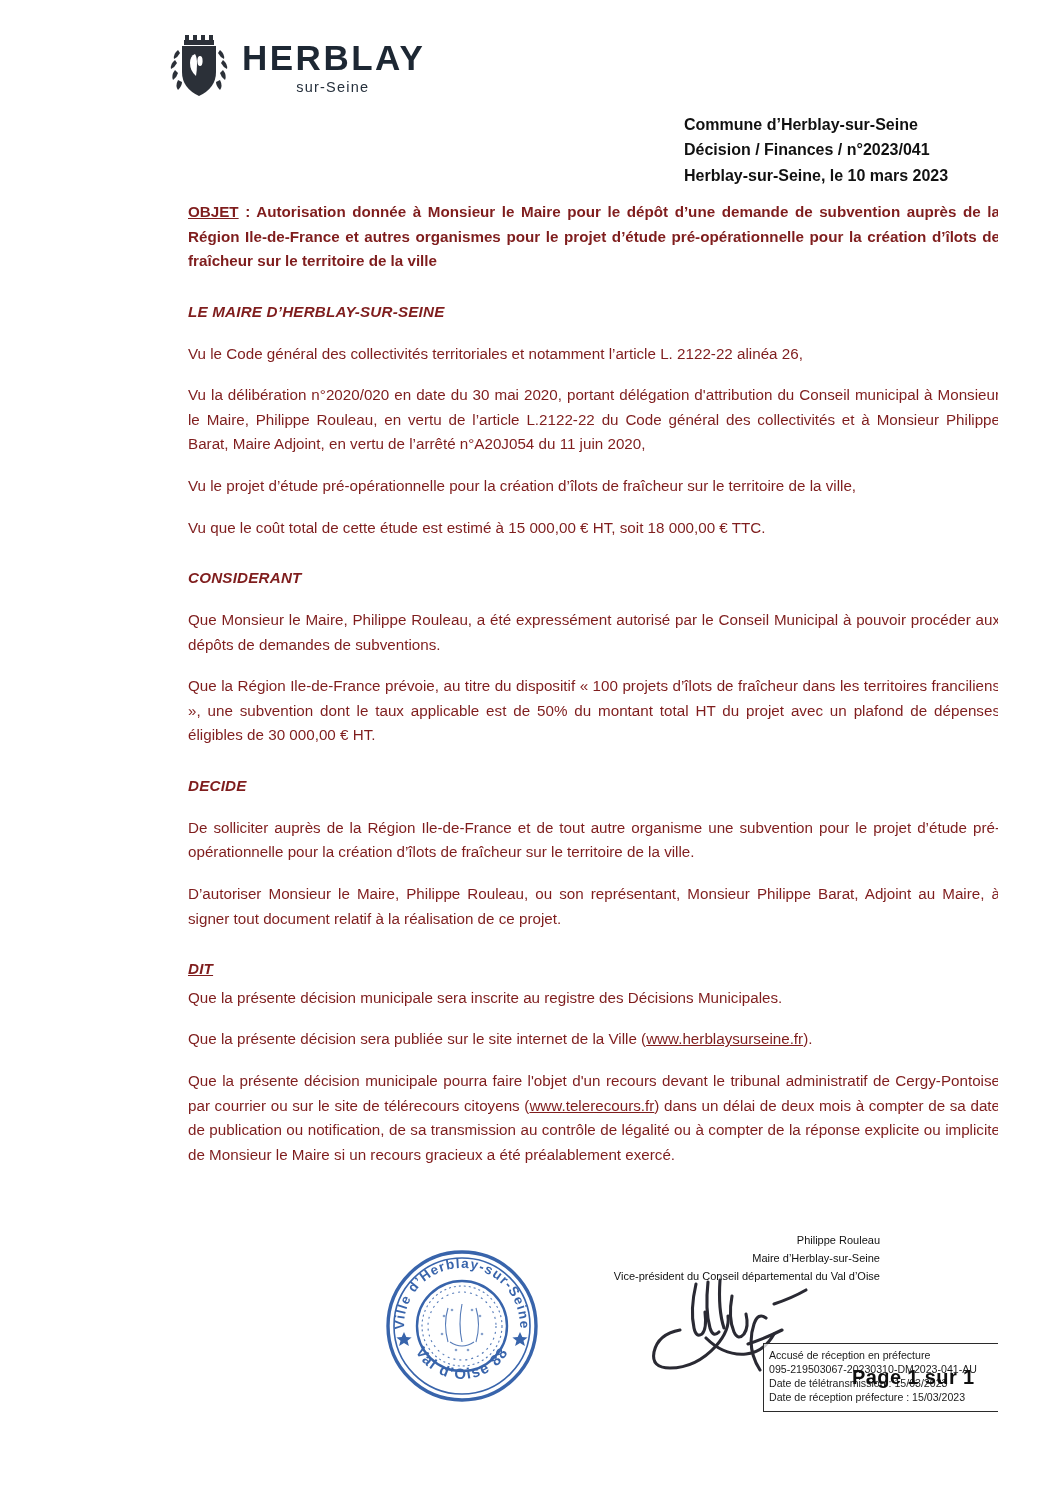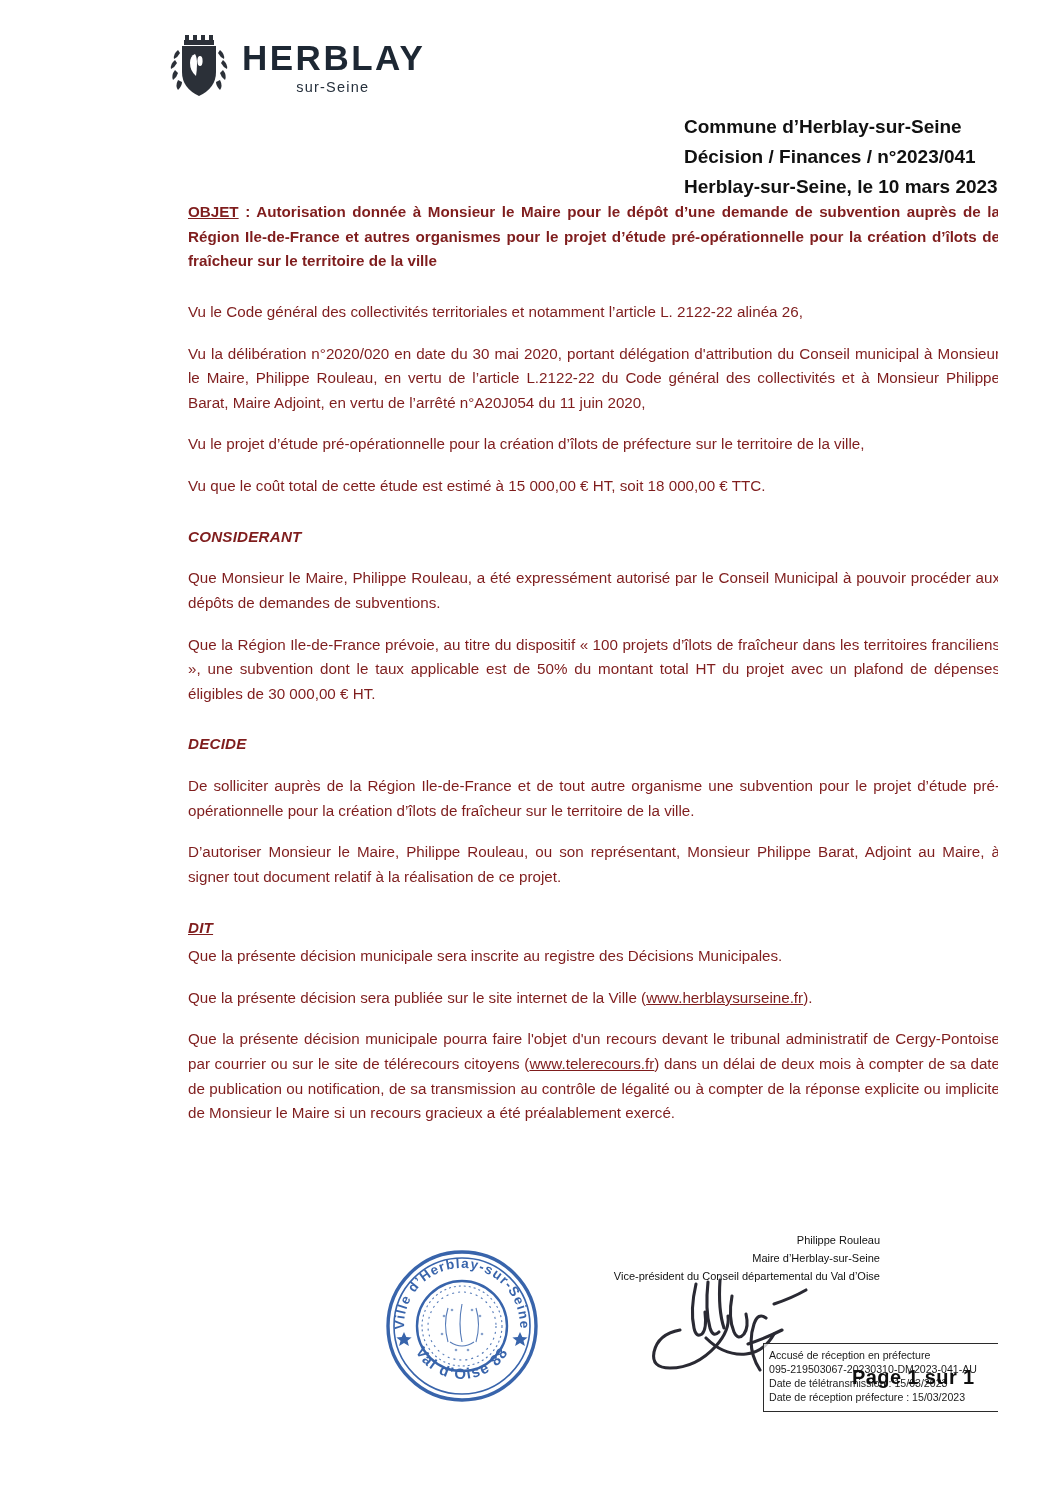--- a/index.html
+++ b/index.html
@@ -49,21 +49,21 @@
     text-align: center;
     margin-top: 4px;
     margin-right: 2px;
   }
 
   
   .doc-meta {
     position: absolute;
     left: 624px;
     top: 112px;
-    font-size: 19px;
+    font-size: 16px;
     font-weight: bold;
     line-height: 1.58;
     color: #111;
   }
 
   
   .body {
     position: absolute;
     left: 128px;
     top: 200px;
@@ -193,24 +193,25 @@
   <div class="doc-meta">
     <div>Commune d’Herblay-sur-Seine</div>
     <div>Décision / Finances / n°2023/041</div>
     <div>Herblay-sur-Seine, le 10 mars 2023</div>
   </div>
 
   <div class="body">
 
     <p class="objet"><span class="u">OBJET</span><span> : </span><span>Autorisation donnée à Monsieur le Maire pour le dépôt d’une demande de subvention auprès de la Région Ile-de-France et autres organismes pour le projet d’étude pré-opérationnelle pour la création d’îlots de fraîcheur sur le territoire de la ville</span></p>
 
+    <p class="sec-head">LE MAIRE D’HERBLAY-SUR-SEINE</p>
 
     <p>Vu le Code général des collectivités territoriales et notamment l’article L. 2122-22 alinéa 26,</p>
     <p>Vu la délibération n°2020/020 en date du 30 mai 2020, portant délégation d'attribution du Conseil municipal à Monsieur le Maire, Philippe Rouleau, en vertu de l’article L.2122-22 du Code général des collectivités et à Monsieur Philippe Barat, Maire Adjoint, en vertu de l’arrêté n°A20J054 du 11 juin 2020,</p>
-    <p>Vu le projet d’étude pré-opérationnelle pour la création d’îlots de préfecture sur le territoire de la ville,</p>
+    <p>Vu le projet d’étude pré-opérationnelle pour la création d’îlots de fraîcheur sur le territoire de la ville,</p>
     <p>Vu que le coût total de cette étude est estimé à 15 000,00 € HT, soit 18 000,00 € TTC.</p>
 
     <p class="sec-head gap-top">CONSIDERANT</p>
 
     <p>Que Monsieur le Maire, Philippe Rouleau, a été expressément autorisé par le Conseil Municipal à pouvoir procéder aux dépôts de demandes de subventions.</p>
     <p>Que la Région Ile-de-France prévoie, au titre du dispositif « 100 projets d’îlots de fraîcheur dans les territoires franciliens », une subvention dont le taux applicable est de 50% du montant total HT du projet avec un plafond de dépenses éligibles de 30 000,00 € HT.</p>
 
     <p class="sec-head gap-top">DECIDE</p>
 
     <p>De solliciter auprès de la Région Ile-de-France et de tout autre organisme une subvention pour le projet d’étude pré-opérationnelle pour la création d’îlots de fraîcheur sur le territoire de la ville.</p>

